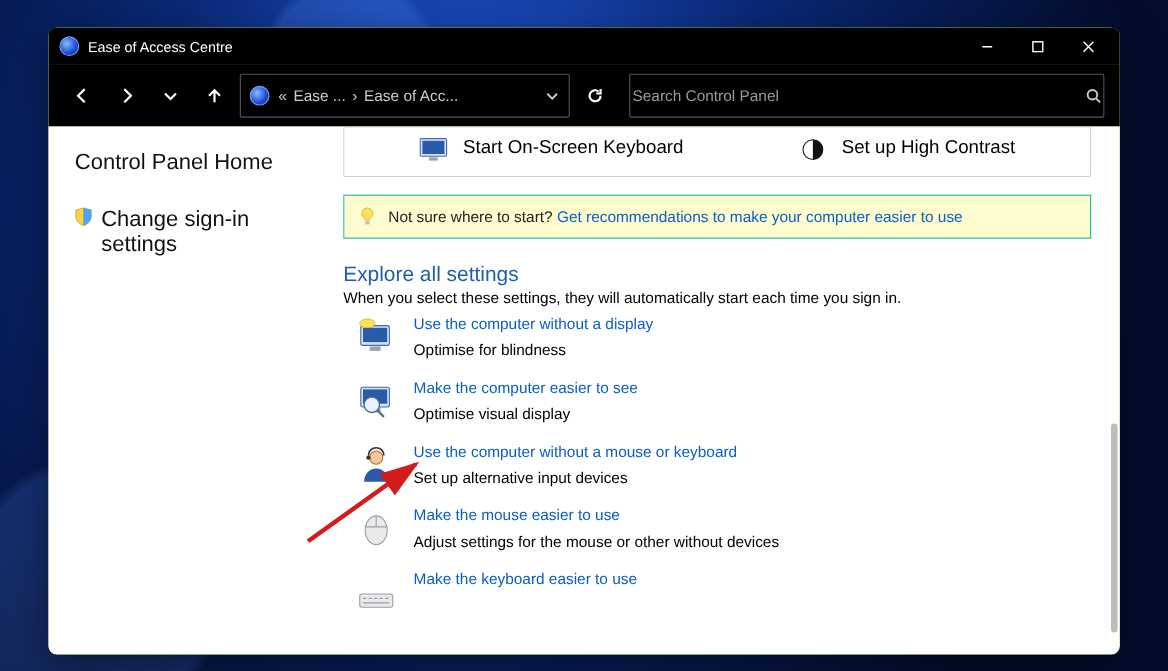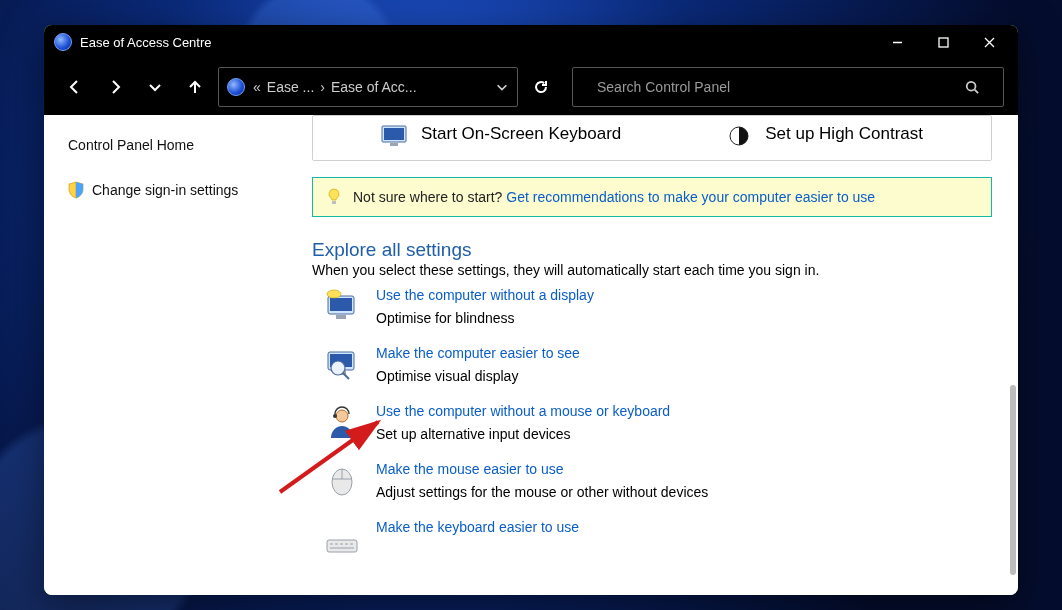--- a/index.html
+++ b/index.html
@@ -44,28 +44,28 @@
   flex:none;width:300px;height:40px;border:1px solid #555;border-radius:2px;
   display:flex;align-items:center;padding:0 8px;color:#ccc;font-size:14px;gap:8px;
 }
 .addr .app-icon{width:18px;height:18px;border-radius:50%;
   background:radial-gradient(circle at 35% 35%, #8fb9ff, #1a4bd4 60%, #0a2a7a);
   border:1px solid #6fa0ff;flex:none}
 .addr .crumbs{flex:1;overflow:hidden;white-space:nowrap;display:flex;align-items:center;gap:6px}
 .addr .chev{width:14px;height:14px;stroke:#ccc;stroke-width:2;fill:none;flex:none}
 .search{
   flex:1;height:40px;border:1px solid #555;border-radius:2px;background:transparent;
-  display:flex;align-items:center;padding:0 24px;margin-left:8px;
+  display:flex;align-items:center;padding:0 2px;margin-left:8px;
 }
 .search input{flex:1;background:transparent;border:none;outline:none;color:#ccc;font-size:14px}
 .search input::placeholder{color:#9a9a9a}
 .search svg{width:14px;height:14px;stroke:#ccc;stroke-width:2;fill:none}
 .body{flex:1;display:flex;background:#fff;overflow:hidden;position:relative}
 .side{width:268px;padding:22px 20px 20px 24px;flex:none}
-.side a{display:flex;align-items:center;gap:8px;color:#111;font-size:14px;text-decoration:none;margin-bottom:28px}
+.side a{display:flex;gap:8px;color:#111;font-size:20px;text-decoration:none;margin-bottom:28px}
 .shield{width:16px;height:18px;flex:none}
 .main{flex:1;position:relative;overflow:auto;padding:0 26px 20px 0}
 .scrollthumb{position:absolute;right:2px;top:270px;width:6px;height:190px;background:#bcbcbc;border-radius:3px}
 .toolpanel{
   margin:0 0 16px 0;border:1px solid #d0d0d0;border-radius:2px;
   display:flex;align-items:center;justify-content:space-around;padding:8px 16px 12px;
 }
 .toolitem{display:flex;gap:12px;font-size:17px;color:#000}
 .toolitem .ic{width:28px;height:24px}
 .hintbar{

